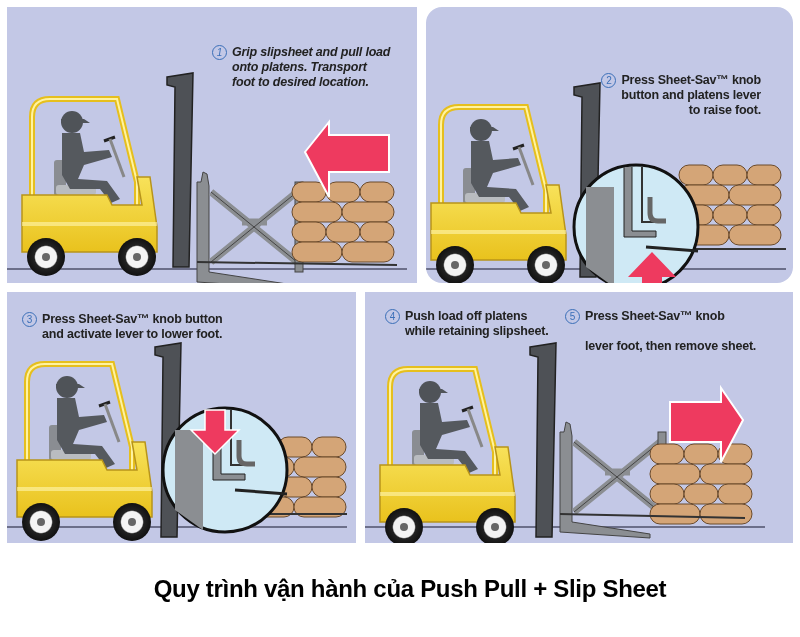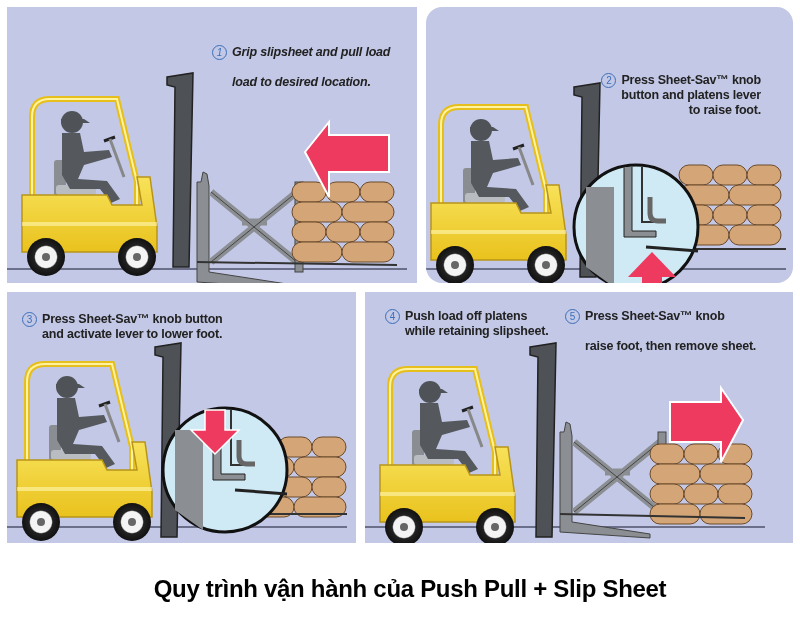--- a/index.html
+++ b/index.html
@@ -92,22 +92,22 @@
         <use href="#scissor"></use>
       </g>
     <g transform="translate(285,175)">
         <use href="#loadstack"></use>
       </g>
     <line x1="190" y1="255" x2="390" y2="258" stroke="#333" stroke-width="2"></line>
     <path d="M298 145 L322 115 L322 128 L382 128 L382 165 L322 165 L322 190 Z" fill="#ee3a5f" stroke="#fff" stroke-width="2"></path>
   </svg>
   <div class="step" style="left:205px; top:38px; width:200px;">
     <span class="num">1</span><span>Grip slipsheet and pull load</span><br>
-    <br>
-    <span style="padding-left:20px">load to desired location.</span>
+    <span style="padding-left:20px">onto platens. Transport</span><br>
+    <span style="padding-left:20px">foot to desired location.</span>
   </div>
 </div>
 
 <div class="panel" style="left:426px; top:7px; width:367px; height:276px;border-radius:16px;">
   <svg width="367" height="276">
     <line x1="0" y1="262" x2="360" y2="262" stroke="#6c6f8a" stroke-width="2"></line>
     <g transform="translate(-5,78)">
         <use href="#forklift"></use>
       </g>
     <g transform="translate(148,80)">
@@ -171,17 +171,17 @@
     <line x1="195" y1="222" x2="380" y2="226" stroke="#333" stroke-width="2"></line>
     <path d="M378 128 L356 96 L356 110 L305 110 L305 150 L356 150 L356 170 Z" fill="#ee3a5f" stroke="#fff" stroke-width="2"></path>
   </svg>
   <div class="step" style="left:20px; top:17px; width:175px;">
     <span class="num">4</span><span>Push load off platens</span><br>
     <span style="padding-left:20px">while retaining slipsheet.</span>
   </div>
   <div class="step" style="left:200px; top:17px; width:225px;">
     <span class="num">5</span><span>Press Sheet-Sav™ knob</span><br>
     <br>
-    <span style="padding-left:20px">raise foot, then remove sheet.</span>
+    <span style="padding-left:20px">lever foot, then remove sheet.</span>
   </div>
 </div>
 
 <div class="caption">Quy trình vận hành của Push Pull + Slip Sheet</div>
 
 </body></html>

